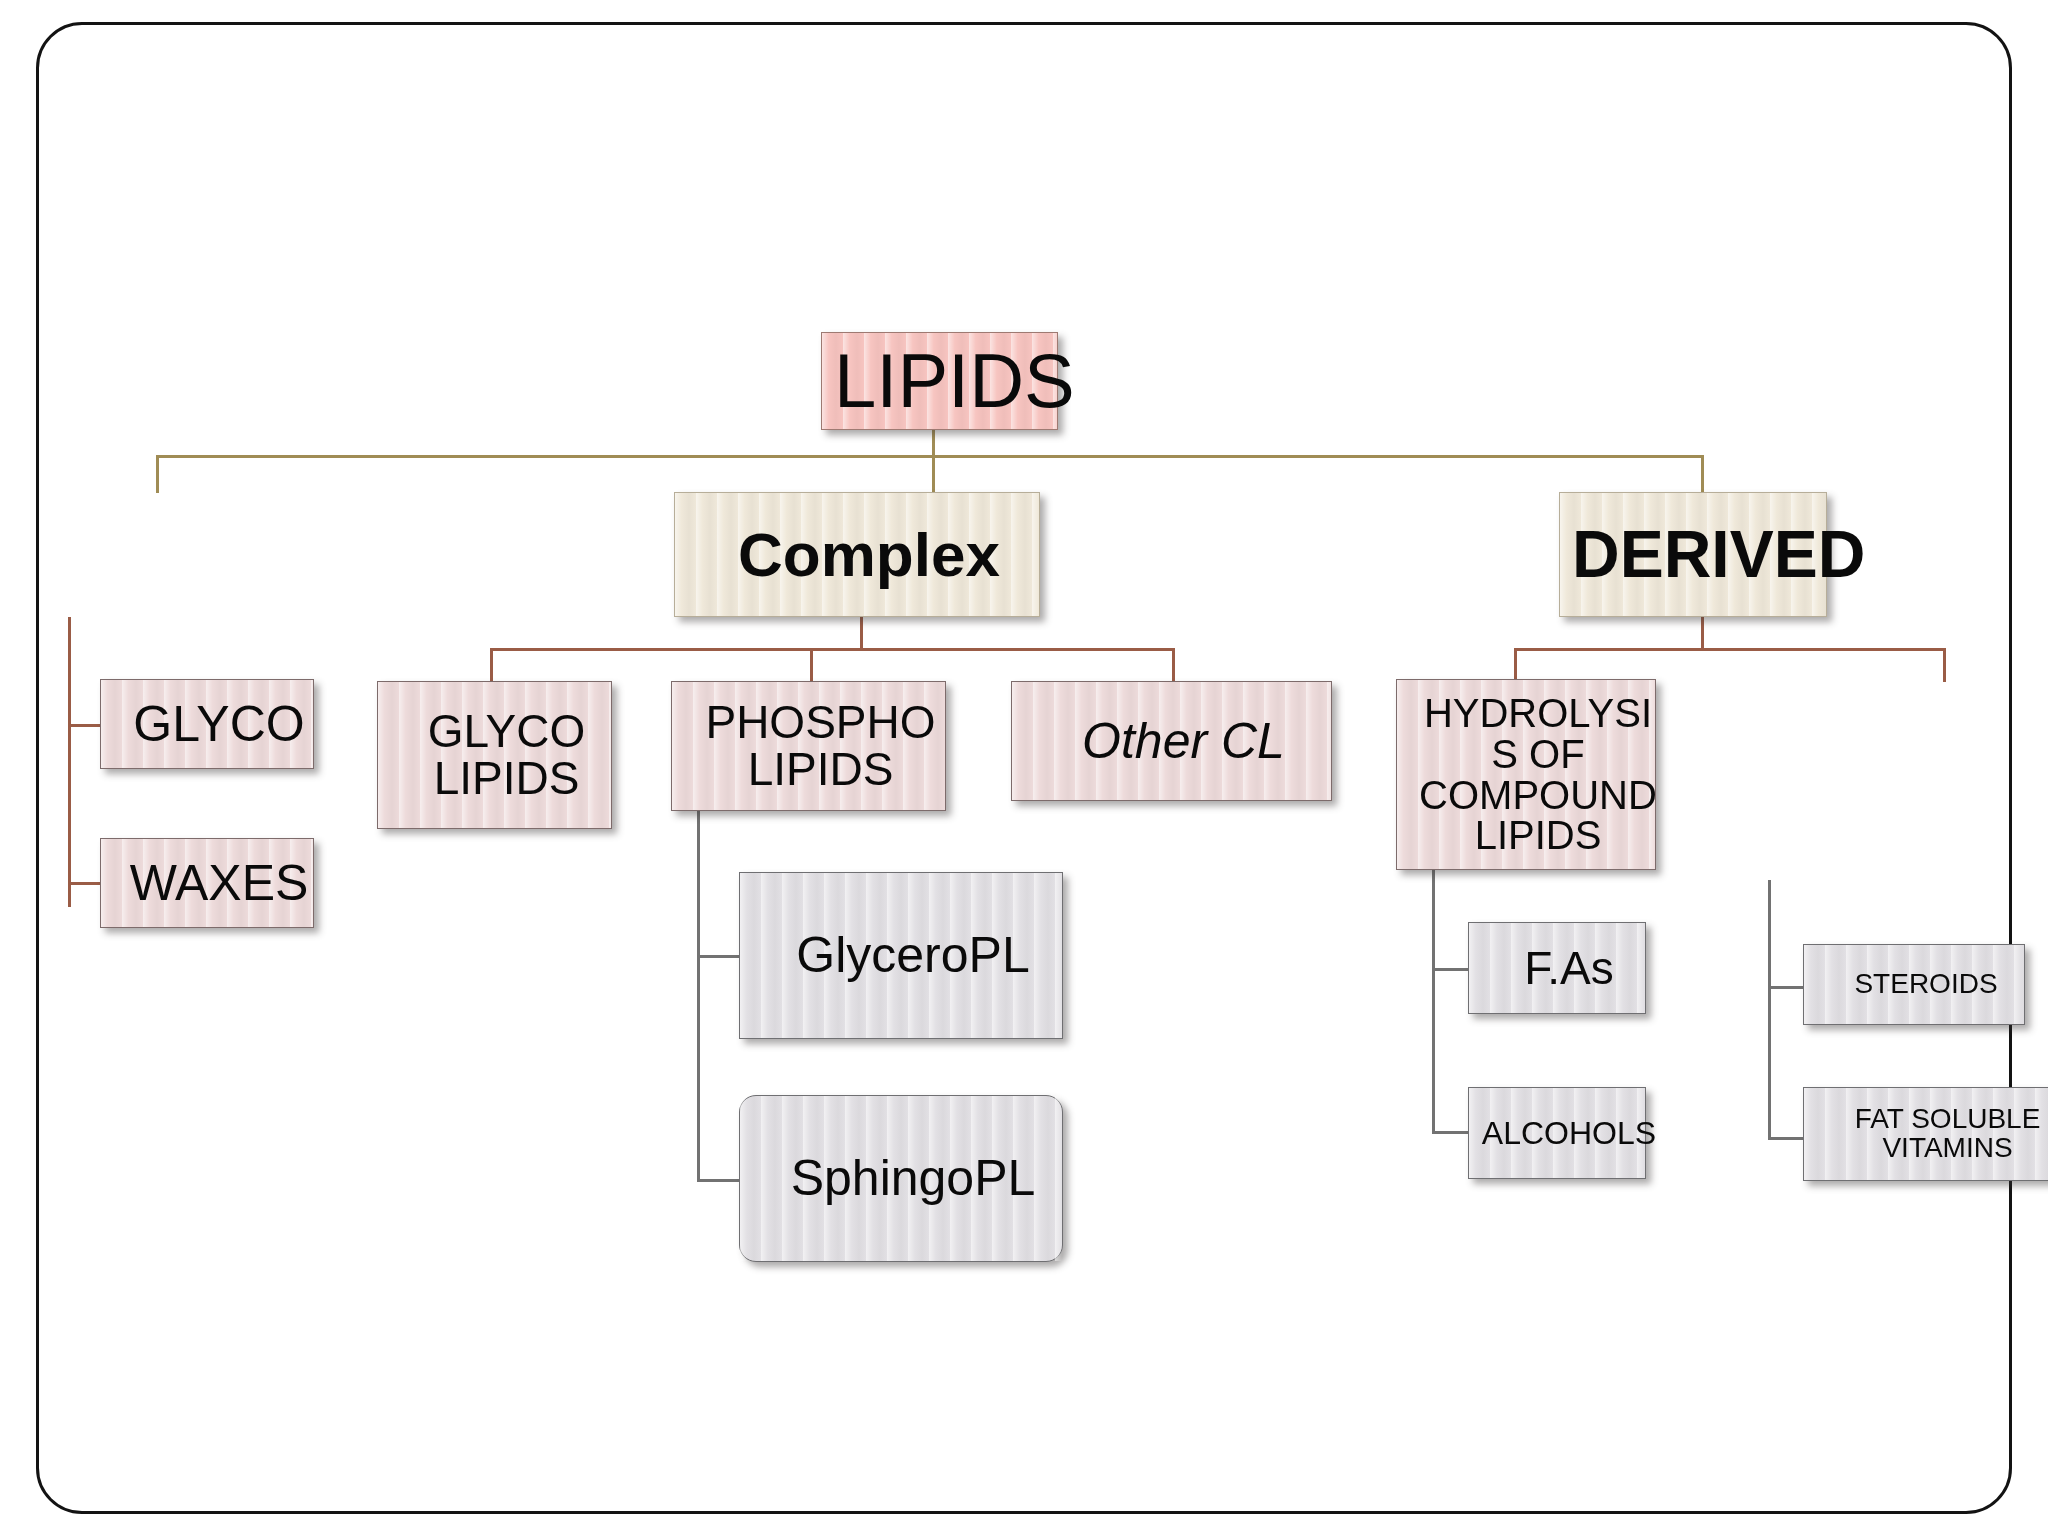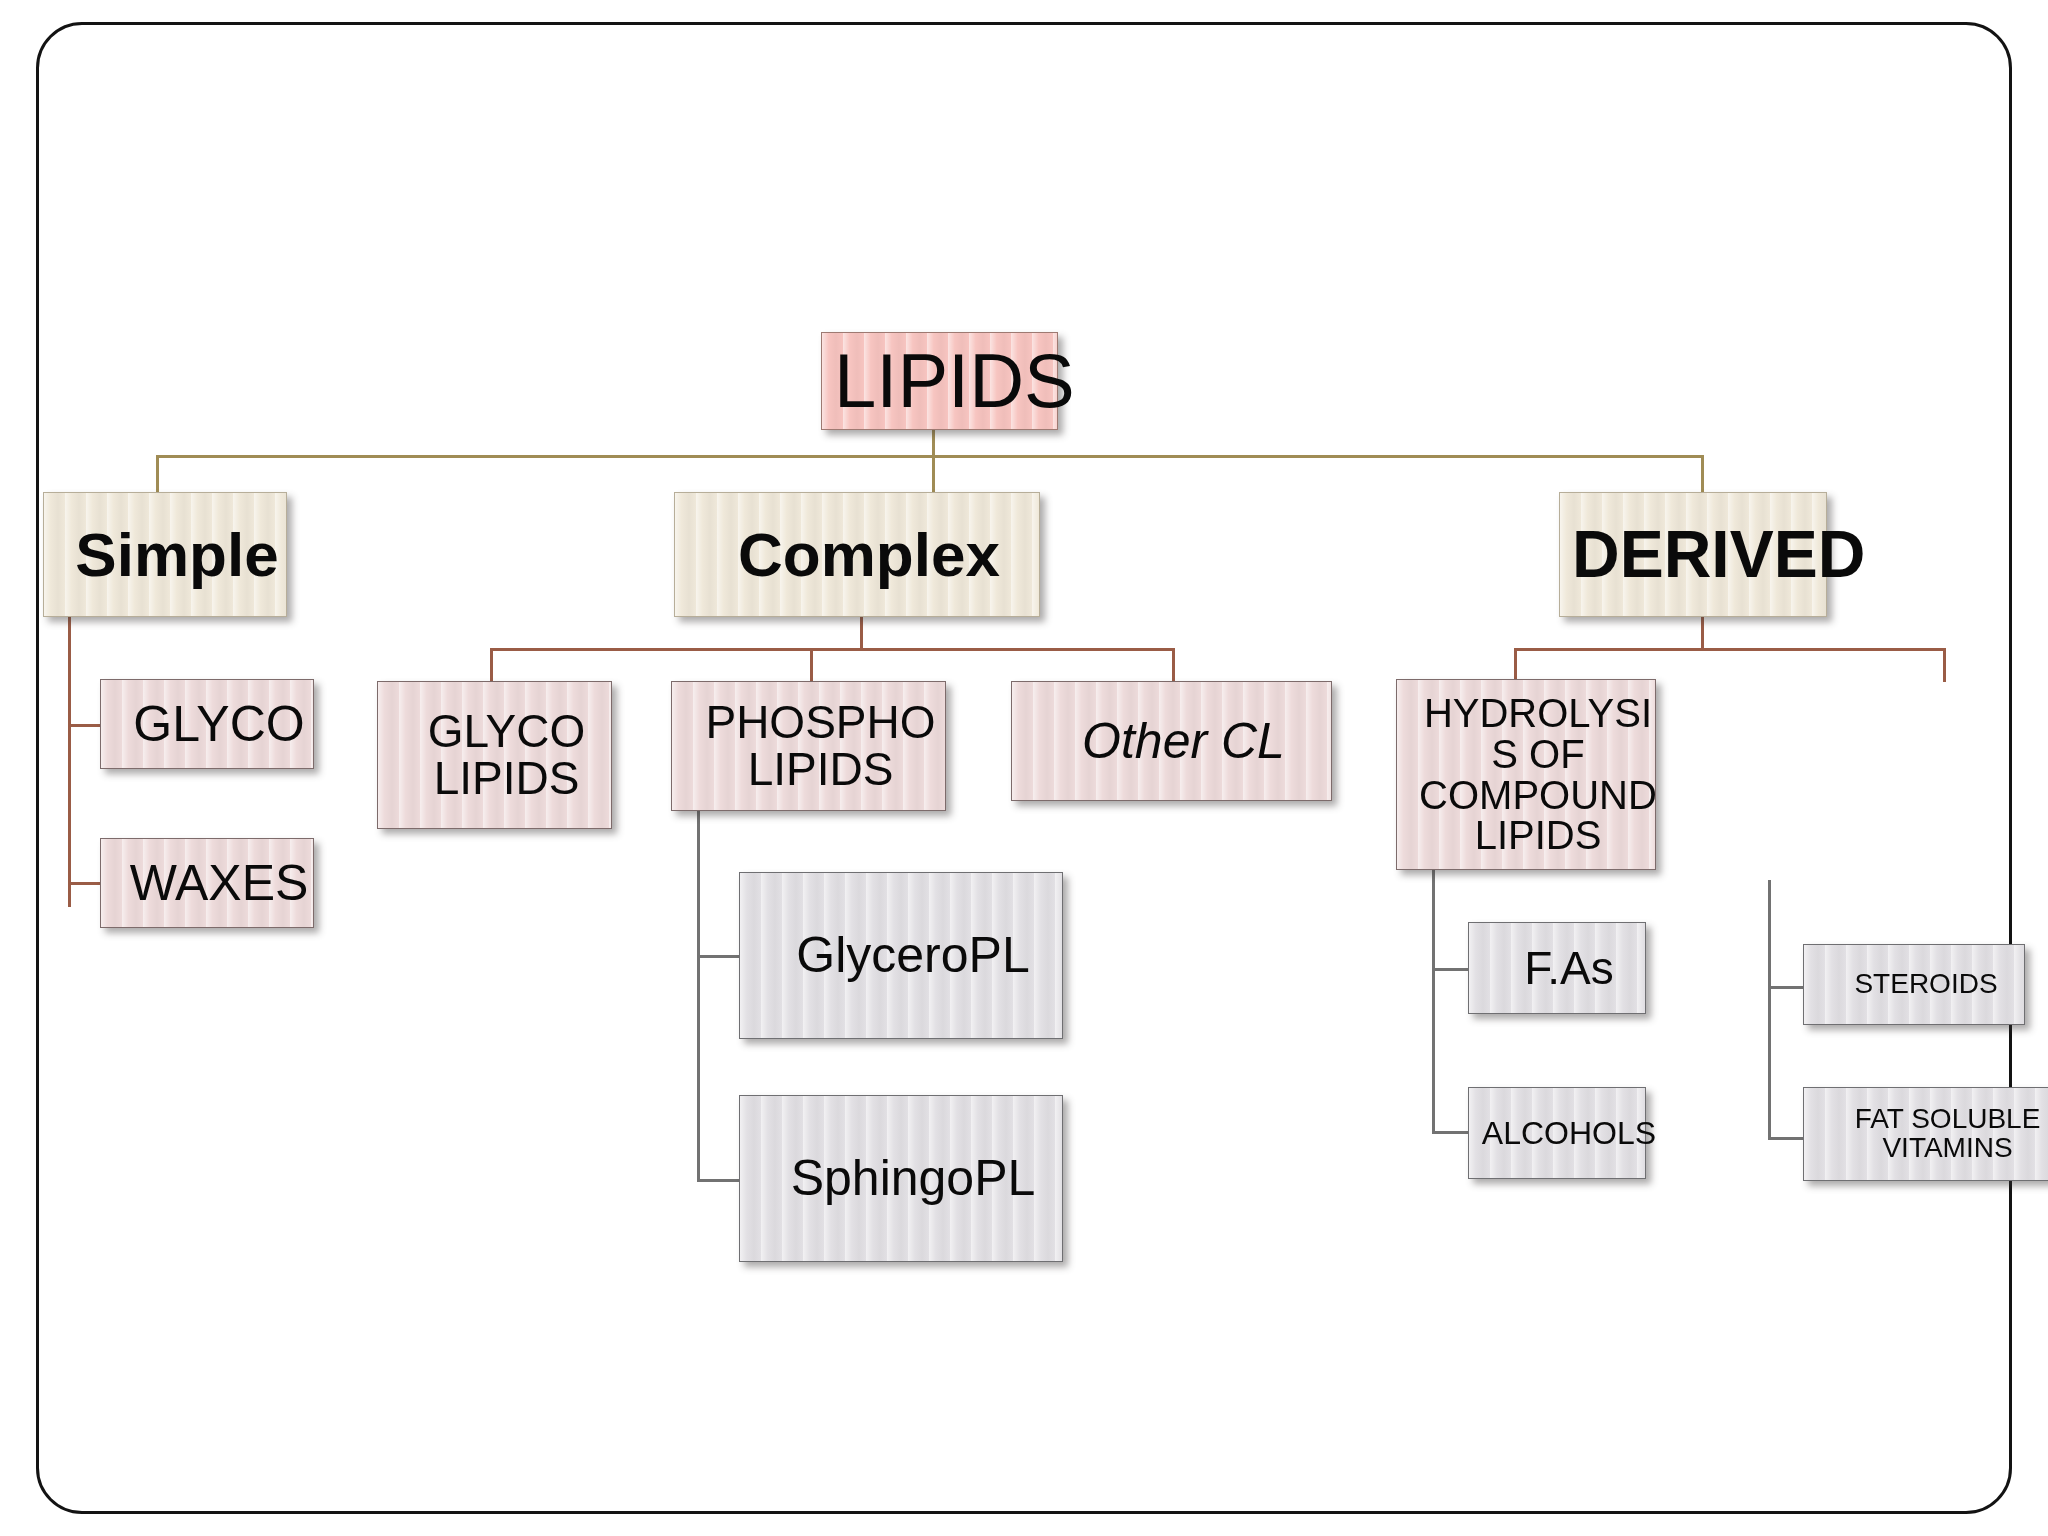--- a/index.html
+++ b/index.html
@@ -140,23 +140,20 @@
   <div class="conn gray" style="left:1432px; top:1131px; width:38px; height:3px;"></div>
 
   <div class="conn gray" style="left:1768px; top:880px; width:3px; height:260px;"></div>
   <div class="conn gray" style="left:1768px; top:986px; width:36px; height:3px;"></div>
   <div class="conn gray" style="left:1768px; top:1137px; width:36px; height:3px;"></div>
 
   <div class="node pink t-root overflow-box" style="left:821px; top:332px; width:237px; height:98px;">
     <span class="lbl">LIPIDS</span>
   </div>
 
-  <div class="node cream t-lvl2" style="left:43px; top:492px; width:244px; height:125px;">
-    <span class="lbl">Simple</span>
-  </div>
 
   <div class="node cream t-lvl2" style="left:674px; top:492px; width:366px; height:125px;">
     <span class="lbl">Complex</span>
   </div>
 
   <div class="node cream t-lvl2s" style="left:1559px; top:492px; width:268px; height:125px;">
     <span class="lbl">DERIVED</span>
   </div>
 
   <div class="node rose t-big" style="left:100px; top:679px; width:214px; height:90px;">
@@ -178,21 +175,21 @@
   </div>
 
   <div class="node rose t-big" style="left:1011px; top:681px; width:321px; height:120px;font-style:italic;">
     <span class="lbl">Other CL</span>
   </div>
 
   <div class="node grayb t-big" style="left:739px; top:872px; width:324px; height:167px;">
     <span class="lbl">GlyceroPL</span>
   </div>
 
-  <div class="node grayb t-big" style="left:739px; top:1095px; width:324px; height:167px;">
+  <div class="node grayb t-big" style="left:739px; top:1095px; width:324px; height:167px;border-radius:17px;">
     <span class="lbl">SphingoPL</span>
   </div>
 
   <div class="node rose t-sml" style="left:1396px; top:679px; width:260px; height:191px;">
     <span class="lbl">HYDROLYSI
 S OF
 COMPOUND
 LIPIDS</span>
   </div>
 

